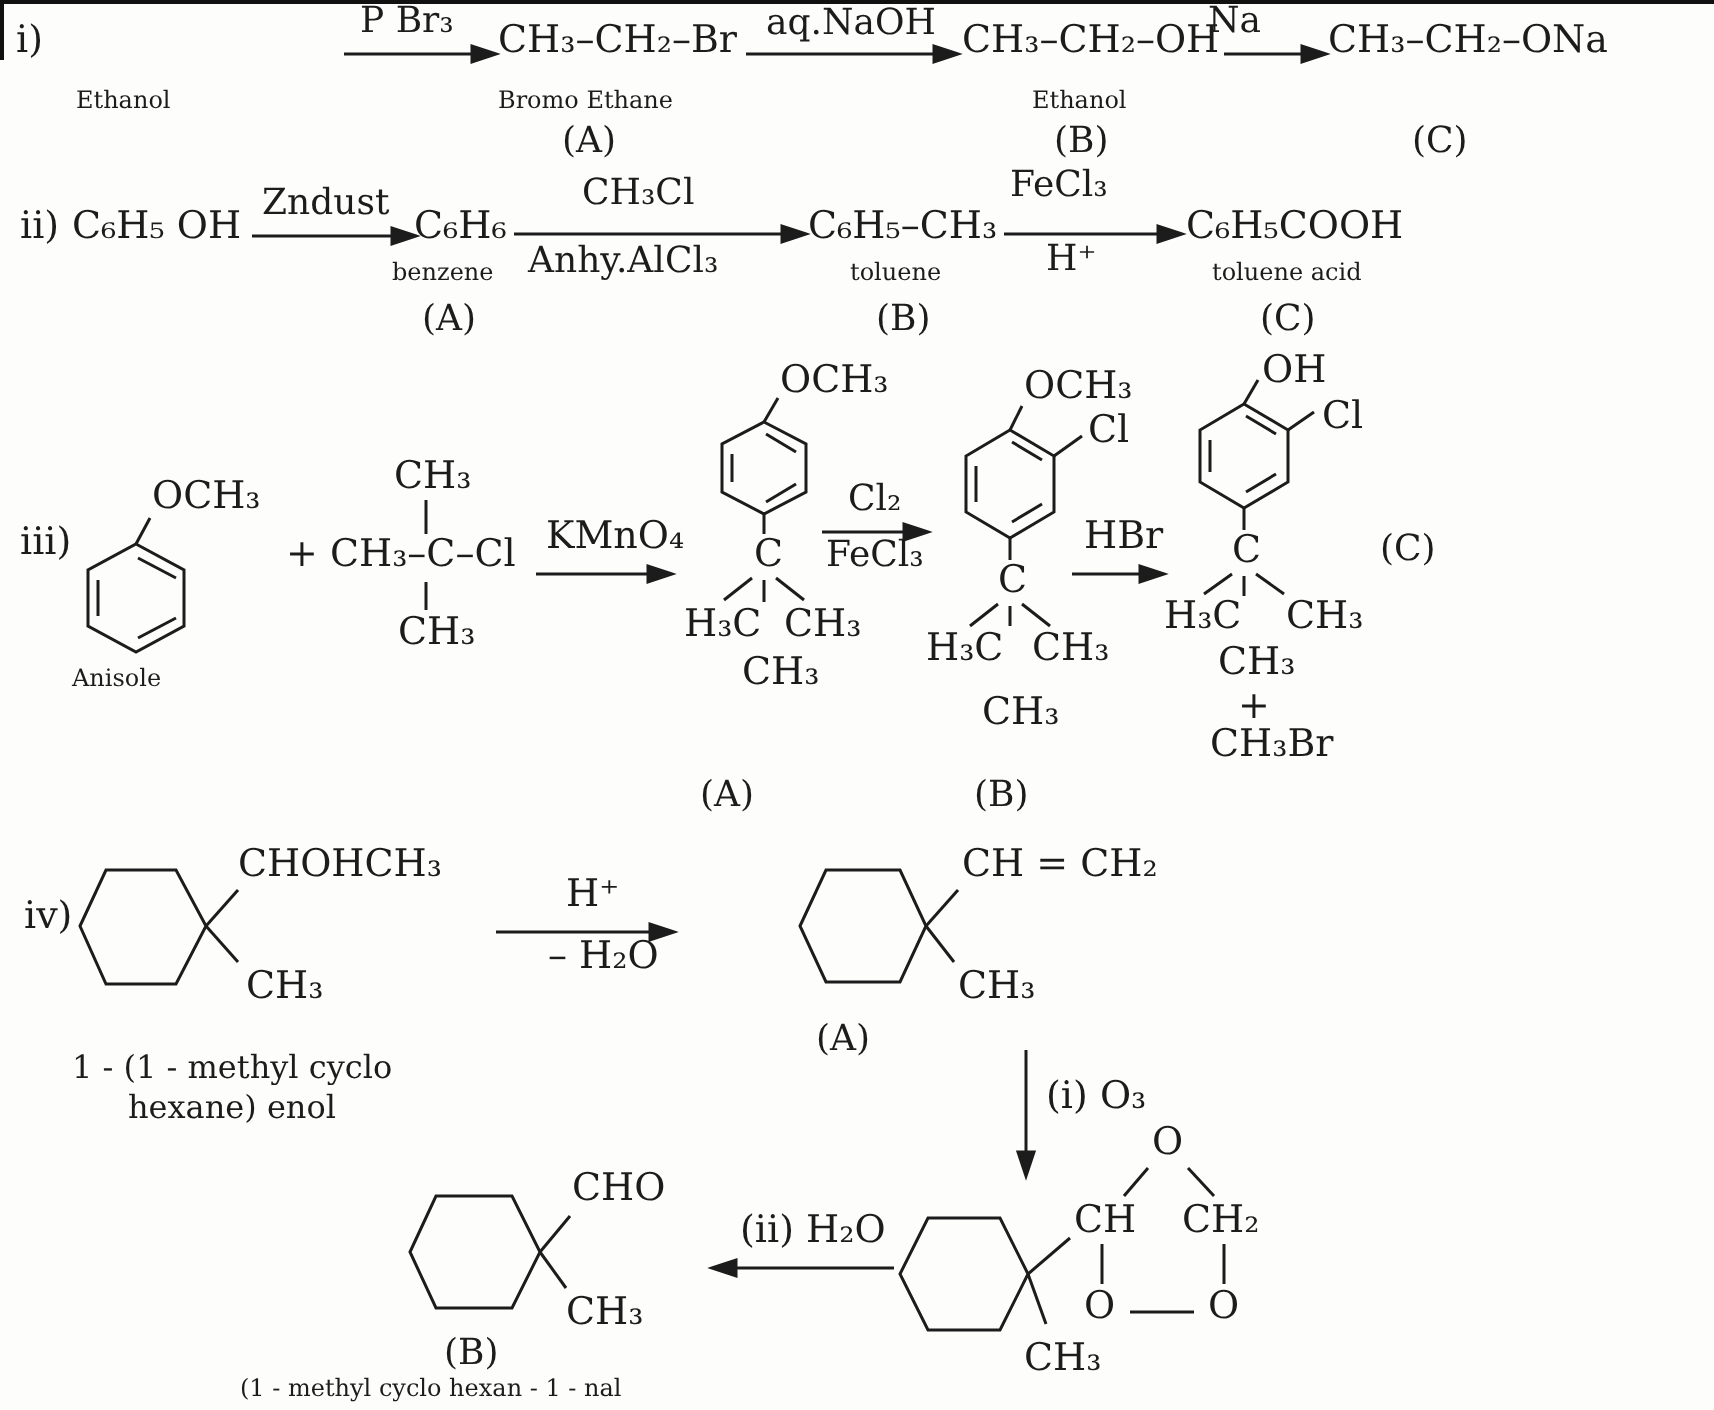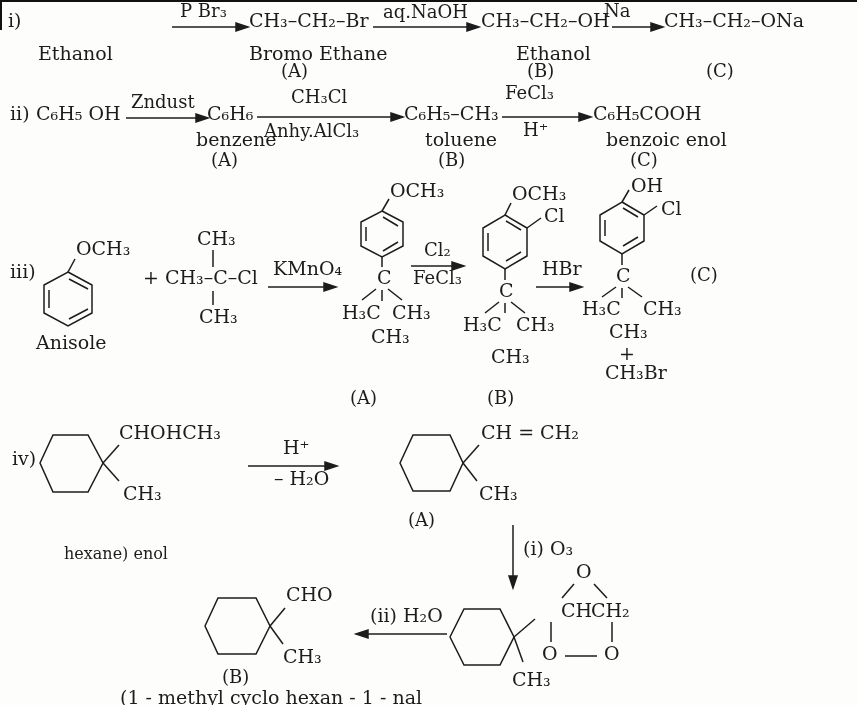--- a/index.html
+++ b/index.html
@@ -5,21 +5,21 @@
   html,body{margin:0;padding:0;background:#e9e9e9;}
   .canvas{
     position:relative;width:857px;height:705px;background:#fdfdfc;
     overflow:hidden;font-family:"DejaVu Serif", serif;color:#1c1c1c;
   }
   .edge-top{position:absolute;left:0;top:0;width:857px;height:2px;background:#111;}
   .edge-left{position:absolute;left:0;top:0;width:2px;height:30px;background:#111;}
   .t{position:absolute;white-space:nowrap;line-height:1.05;color:#1c1c1c;}
   .f{font-size:19px;}           
   .lab{font-size:18px;}         
-  .c{font-size:19px;}           
+  .c{font-size:12px;}           
   .s{font-size:16px;}           
   .tag{font-size:18px;}         
   svg.lines{position:absolute;left:0;top:0;}
   svg.lines *{vector-effect:non-scaling-stroke;}
 </style>
 </head>
 <body>
 
 <div class="canvas">
   <div class="edge-top"></div>
@@ -171,21 +171,21 @@
   <span class="t c" style="left:196px;top:130px">benzene</span>
   <span class="t tag" style="left:211px;top:151px">(A)</span>
   <span class="t lab" style="left:291px;top:88px">CH₃Cl</span>
   <span class="t lab" style="left:264px;top:122px">Anhy.AlCl₃</span>
   <span class="t f" style="left:404px;top:104px">C₆H₅–CH₃</span>
   <span class="t c" style="left:425px;top:130px">toluene</span>
   <span class="t tag" style="left:438px;top:151px">(B)</span>
   <span class="t lab" style="left:505px;top:84px">FeCl₃</span>
   <span class="t lab" style="left:523px;top:121px">H⁺</span>
   <span class="t f" style="left:593px;top:104px">C₆H₅COOH</span>
-  <span class="t c" style="left:606px;top:130px">benzoic enol</span>
+  <span class="t c" style="left:606px;top:130px">toluene acid</span>
   <span class="t tag" style="left:630px;top:151px">(C)</span>
 
   <span class="t f" style="left:10px;top:262px">iii)</span>
   <span class="t f" style="left:76px;top:239px">OCH₃</span>
   <span class="t c" style="left:36px;top:333px">Anisole</span>
   <span class="t f" style="left:143px;top:268px">+ CH₃–C–Cl</span>
   <span class="t f" style="left:197px;top:229px">CH₃</span>
   <span class="t f" style="left:199px;top:307px">CH₃</span>
   <span class="t f" style="left:273px;top:259px">KMnO₄</span>
 
@@ -215,32 +215,33 @@
   <span class="t f" style="left:582px;top:299px">H₃C</span>
   <span class="t f" style="left:643px;top:299px">CH₃</span>
   <span class="t f" style="left:609px;top:322px">CH₃</span>
   <span class="t f" style="left:619px;top:344px">+</span>
   <span class="t f" style="left:605px;top:363px">CH₃Br</span>
   <span class="t tag" style="left:690px;top:266px">(C)</span>
 
   <span class="t f" style="left:12px;top:449px">iv)</span>
   <span class="t f" style="left:119px;top:423px">CHOHCH₃</span>
   <span class="t f" style="left:123px;top:484px">CH₃</span>
+  <span class="t s" style="left:36px;top:526px">1 - (1 - methyl cyclo</span>
   <span class="t s" style="left:64px;top:546px">hexane) enol</span>
   <span class="t f" style="left:283px;top:438px">H⁺</span>
   <span class="t f" style="left:274px;top:469px">– H₂O</span>
   <span class="t f" style="left:481px;top:423px">CH = CH₂</span>
   <span class="t f" style="left:479px;top:484px">CH₃</span>
   <span class="t tag" style="left:408px;top:511px">(A)</span>
   <span class="t f" style="left:523px;top:539px">(i) O₃</span>
 
   <span class="t f" style="left:286px;top:585px">CHO</span>
   <span class="t f" style="left:283px;top:647px">CH₃</span>
   <span class="t tag" style="left:222px;top:668px">(B)</span>
   <span class="t c" style="left:120px;top:688px">(1 - methyl cyclo hexan - 1 - nal</span>
   <span class="t f" style="left:370px;top:606px">(ii) H₂O</span>
-  <span class="t f" style="left:561px;top:601px">CH</span>
+  <span class="t f" style="left:537px;top:601px">CH</span>
   <span class="t f" style="left:576px;top:562px">O</span>
   <span class="t f" style="left:591px;top:601px">CH₂</span>
   <span class="t f" style="left:542px;top:644px">O</span>
   <span class="t f" style="left:604px;top:644px">O</span>
   <span class="t f" style="left:512px;top:670px">CH₃</span>
 </div>
 
 </body></html>

